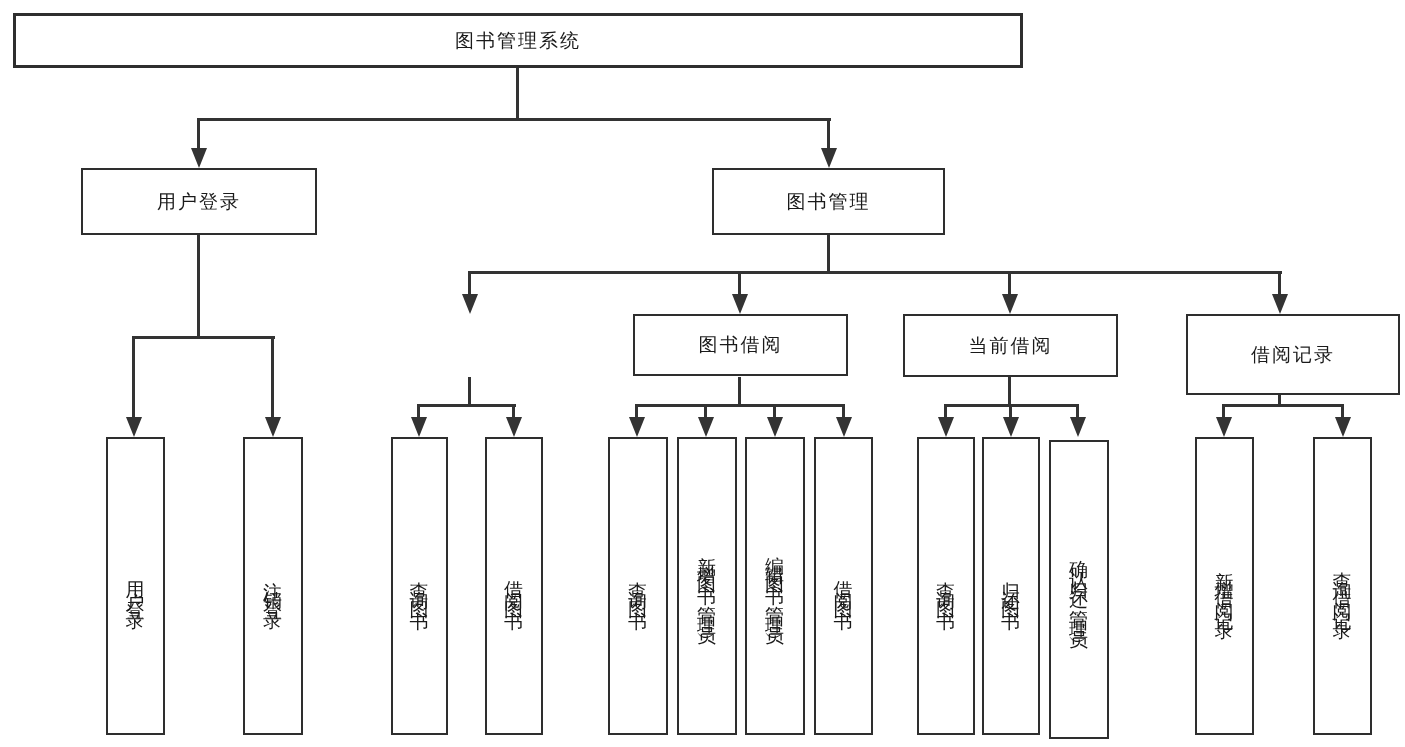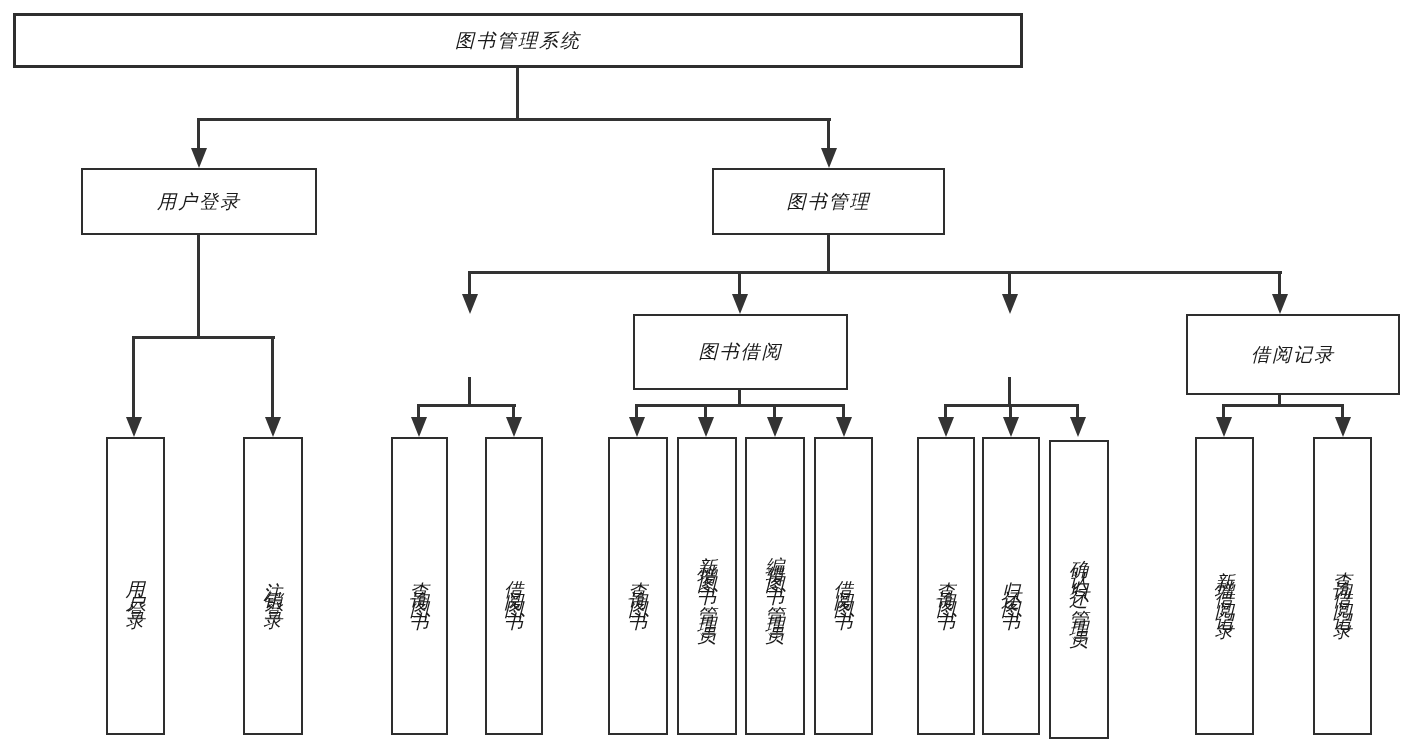--- a/index.html
+++ b/index.html
@@ -1,18 +1,18 @@
 <!DOCTYPE html>
 <html><head>
 <meta charset="utf-8">
 <style>
   html,body{margin:0;padding:0;background:#ffffff;}
   .stage{
     position:relative;width:1405px;height:747px;background:#ffffff;overflow:hidden;
-    font-family:"Liberation Sans","DejaVu Sans",sans-serif;color:#1a1a1a;font-style:italic;
+    font-family:"Liberation Sans","DejaVu Sans",sans-serif;color:#1a1a1a;
   }
   .node{
     position:absolute;background:#ffffff;border:2px solid #2e2e2e;box-sizing:border-box;
     display:flex;align-items:center;justify-content:center;
   }
   .node.root{border-width:3px;}
   .node .lbl{font-size:19px;letter-spacing:2px;white-space:nowrap;}
   .node.v .lbl{
     writing-mode:vertical-rl;text-orientation:mixed;
     font-size:19px;letter-spacing:10px;line-height:1;
@@ -100,22 +100,25 @@
     <span class="lbl">图书管理系统</span>
   </div>
 
   <div class="node" style="left:81px;top:168px;width:236px;height:67px;">
     <span class="lbl">用户登录</span>
   </div>
   <div class="node" style="left:712px;top:168px;width:233px;height:67px;align-items:center;">
     <span class="lbl">图书管理</span>
   </div>
 
-  <div class="node" style="left:633px;top:314px;width:215px;height:76px;">
+  <div class="node" style="left:633px;top:314px;width:215px;height:62px;">
     <span class="lbl">图书借阅</span>
+  </div>
+  <div class="node" style="left:903px;top:314px;width:215px;height:63px;">
+    <span class="lbl">当前借阅</span>
   </div>
   <div class="node" style="left:1186px;top:314px;width:214px;height:81px;">
     <span class="lbl">借阅记录</span>
   </div>
 
   <div class="node v" style="left:106px;top:437px;width:59px;height:298px;">
     <span class="lbl">用户登录</span>
   </div>
   <div class="node v" style="left:243px;top:437px;width:60px;height:298px;">
     <span class="lbl">注销登录</span>

